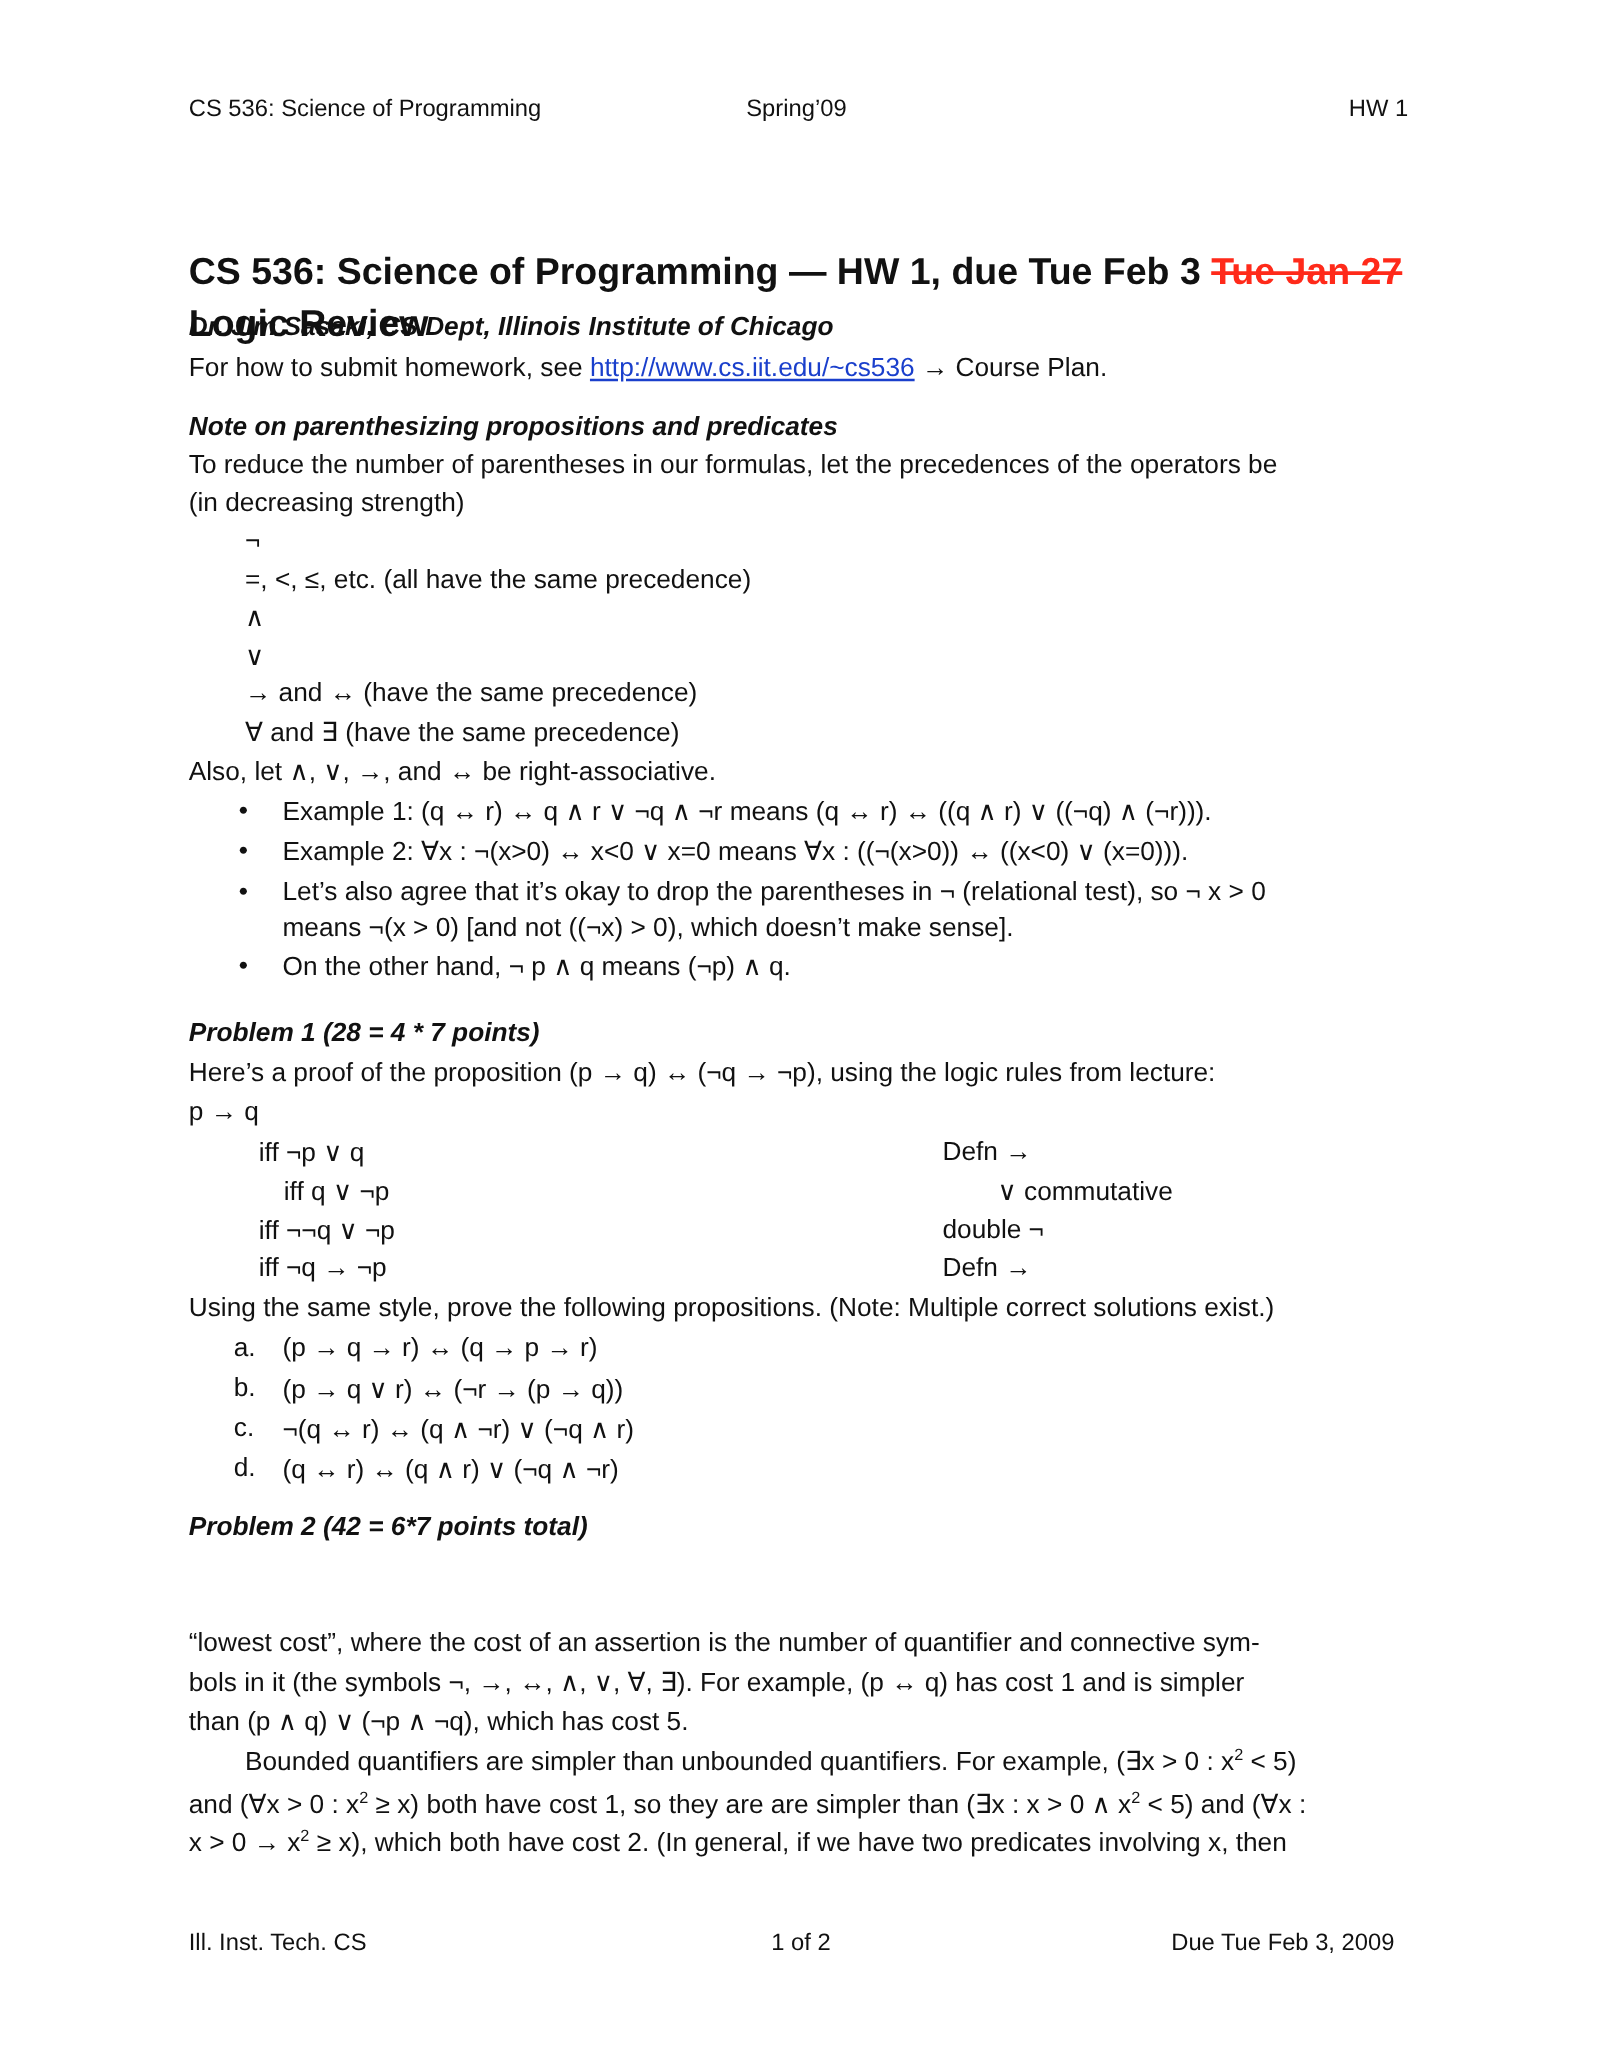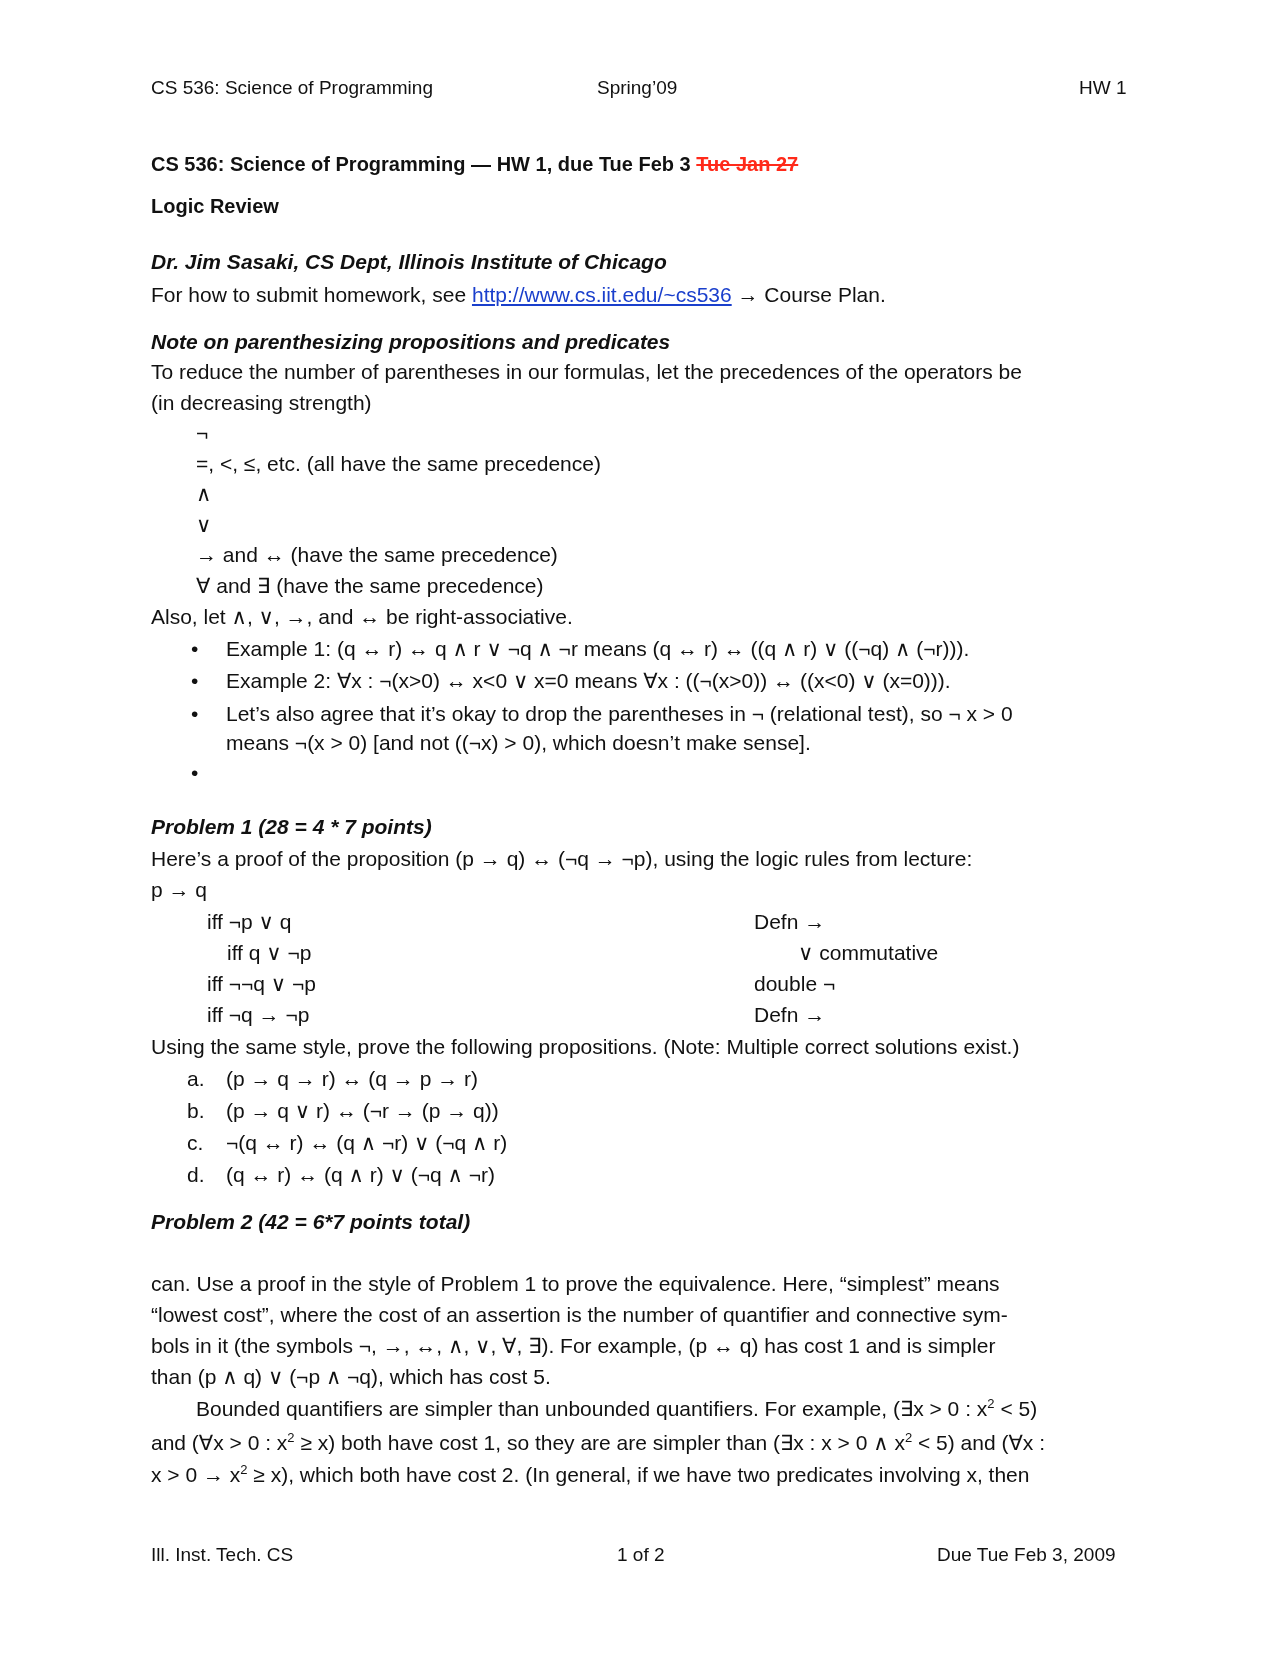--- a/index.html
+++ b/index.html
@@ -4,21 +4,21 @@
   <style>
     html, body { margin: 0; padding: 0; background: #ffffff; }
     body {
       width: 1280px; height: 1656px; position: relative; overflow: hidden;
       font-family: "Liberation Sans", sans-serif; color: #111111;
     }
     .page { position: absolute; left: 0; top: 0; width: 1280px; height: 1656px; }
     .abs { position: absolute; white-space: nowrap; }
     .hdr { font-size: 19px; top: 77px; }
     .ftr { font-size: 19px; top: 1544px; }
-    .title { font-size: 20px; font-weight: bold; left: 151px; }
+    .title { font-size: 30px; font-weight: bold; left: 151px; margin-top: 48px; }
     .strike { color: #ff2a1a; text-decoration: line-through; text-decoration-color: #ff2a1a; }
     .txt { font-size: 21px; left: 151px; }
     .bi { font-size: 21px; font-weight: bold; font-style: italic; left: 151px; }
     .ind1 { left: 196px; }
     .bullet-dot { position: absolute; left: 191px; font-size: 21px; }
     .bullet-txt { left: 226px; }
     .iff { left: 207px; }
     .reason { left: 754px; }
     .plabel { left: 187px; }
     .pformula { left: 226px; }
@@ -59,20 +59,21 @@
   <div class="abs txt" style="top:605px;">Also, let ∧, ∨, →, and ↔ be right-associative.</div>
 
   <span class="bullet-dot" style="top:637px;">•</span>
   <div class="abs txt bullet-txt" style="top:637px;">Example 1: (q ↔ r) ↔ q ∧ r ∨ ¬q ∧ ¬r means (q ↔ r) ↔ ((q ∧ r) ∨ ((¬q) ∧ (¬r))).</div>
   <span class="bullet-dot" style="top:669px;">•</span>
   <div class="abs txt bullet-txt" style="top:669px;">Example 2: ∀x : ¬(x&gt;0) ↔ x&lt;0 ∨ x=0 means ∀x : ((¬(x&gt;0)) ↔ ((x&lt;0) ∨ (x=0))).</div>
   <span class="bullet-dot" style="top:702px;">•</span>
   <div class="abs txt bullet-txt" style="top:702px;">Let’s also agree that it’s okay to drop the parentheses in ¬ (relational test), so ¬ x &gt; 0</div>
   <div class="abs txt bullet-txt" style="top:731px;">means ¬(x &gt; 0) [and not ((¬x) &gt; 0), which doesn’t make sense].</div>
   <span class="bullet-dot" style="top:761px;">•</span>
+  <div class="abs txt bullet-txt" style="top:761px;">On the other hand, ¬ p ∧ q means (¬p) ∧ q.</div>
 
   <div class="abs bi" style="top:815px;">Problem 1 (28 = 4 * 7 points)</div>
   <div class="abs txt" style="top:847px;">Here’s a proof of the proposition (p → q) ↔ (¬q → ¬p), using the logic rules from lecture:</div>
   <div class="abs txt" style="top:878px;">p → q</div>
 
   <div class="abs txt iff" style="top:910px;">iff ¬p ∨ q</div>
   <div class="abs txt reason" style="top:910px;">Defn →</div>
   <div class="abs txt iff" style="top:941px;margin-left:20px;">iff q ∨ ¬p</div>
   <div class="abs txt reason" style="top:941px;margin-left:44px;">∨ commutative</div>
   <div class="abs txt iff" style="top:972px;">iff ¬¬q ∨ ¬p</div>
@@ -85,21 +86,20 @@
   <div class="abs txt plabel" style="top:1067px;">a.</div>
   <div class="abs txt pformula" style="top:1067px;">(p → q → r) ↔ (q → p → r)</div>
   <div class="abs txt plabel" style="top:1099px;">b.</div>
   <div class="abs txt pformula" style="top:1099px;">(p → q ∨ r) ↔ (¬r → (p → q))</div>
   <div class="abs txt plabel" style="top:1131px;">c.</div>
   <div class="abs txt pformula" style="top:1131px;">¬(q ↔ r) ↔ (q ∧ ¬r) ∨ (¬q ∧ r)</div>
   <div class="abs txt plabel" style="top:1163px;">d.</div>
   <div class="abs txt pformula" style="top:1163px;">(q ↔ r) ↔ (q ∧ r) ∨ (¬q ∧ ¬r)</div>
 
   <div class="abs bi" style="top:1210px;">Problem 2 (42 = 6*7 points total)</div>
-  <div class="abs txt" style="top:1272px;">can. Use a proof in the style of Problem 1 to prove the equivalence. Here, “simplest” means</div>
   <div class="abs txt" style="top:1303px;">“lowest cost”, where the cost of an assertion is the number of quantifier and connective sym-</div>
   <div class="abs txt" style="top:1334px;">bols in it (the symbols ¬, →, ↔, ∧, ∨, ∀, ∃).  For example, (p ↔ q) has cost 1 and is simpler</div>
   <div class="abs txt" style="top:1365px;">than (p ∧ q) ∨ (¬p ∧ ¬q), which has cost 5.</div>
 
   <div class="abs txt" style="top:1397px; left:196px;">
     <span>Bounded quantifiers are simpler than unbounded quantifiers.  For example, (∃x &gt; 0 : x</span><sup>2</sup><span> &lt; 5)</span>
   </div>
   <div class="abs txt" style="top:1431px;">
     <span>and (∀x &gt; 0 : x</span><sup>2</sup><span> ≥ x) both have cost 1, so they are are simpler than (∃x : x &gt; 0 ∧ x</span><sup>2</sup><span> &lt; 5) and (∀x :</span>
   </div>

